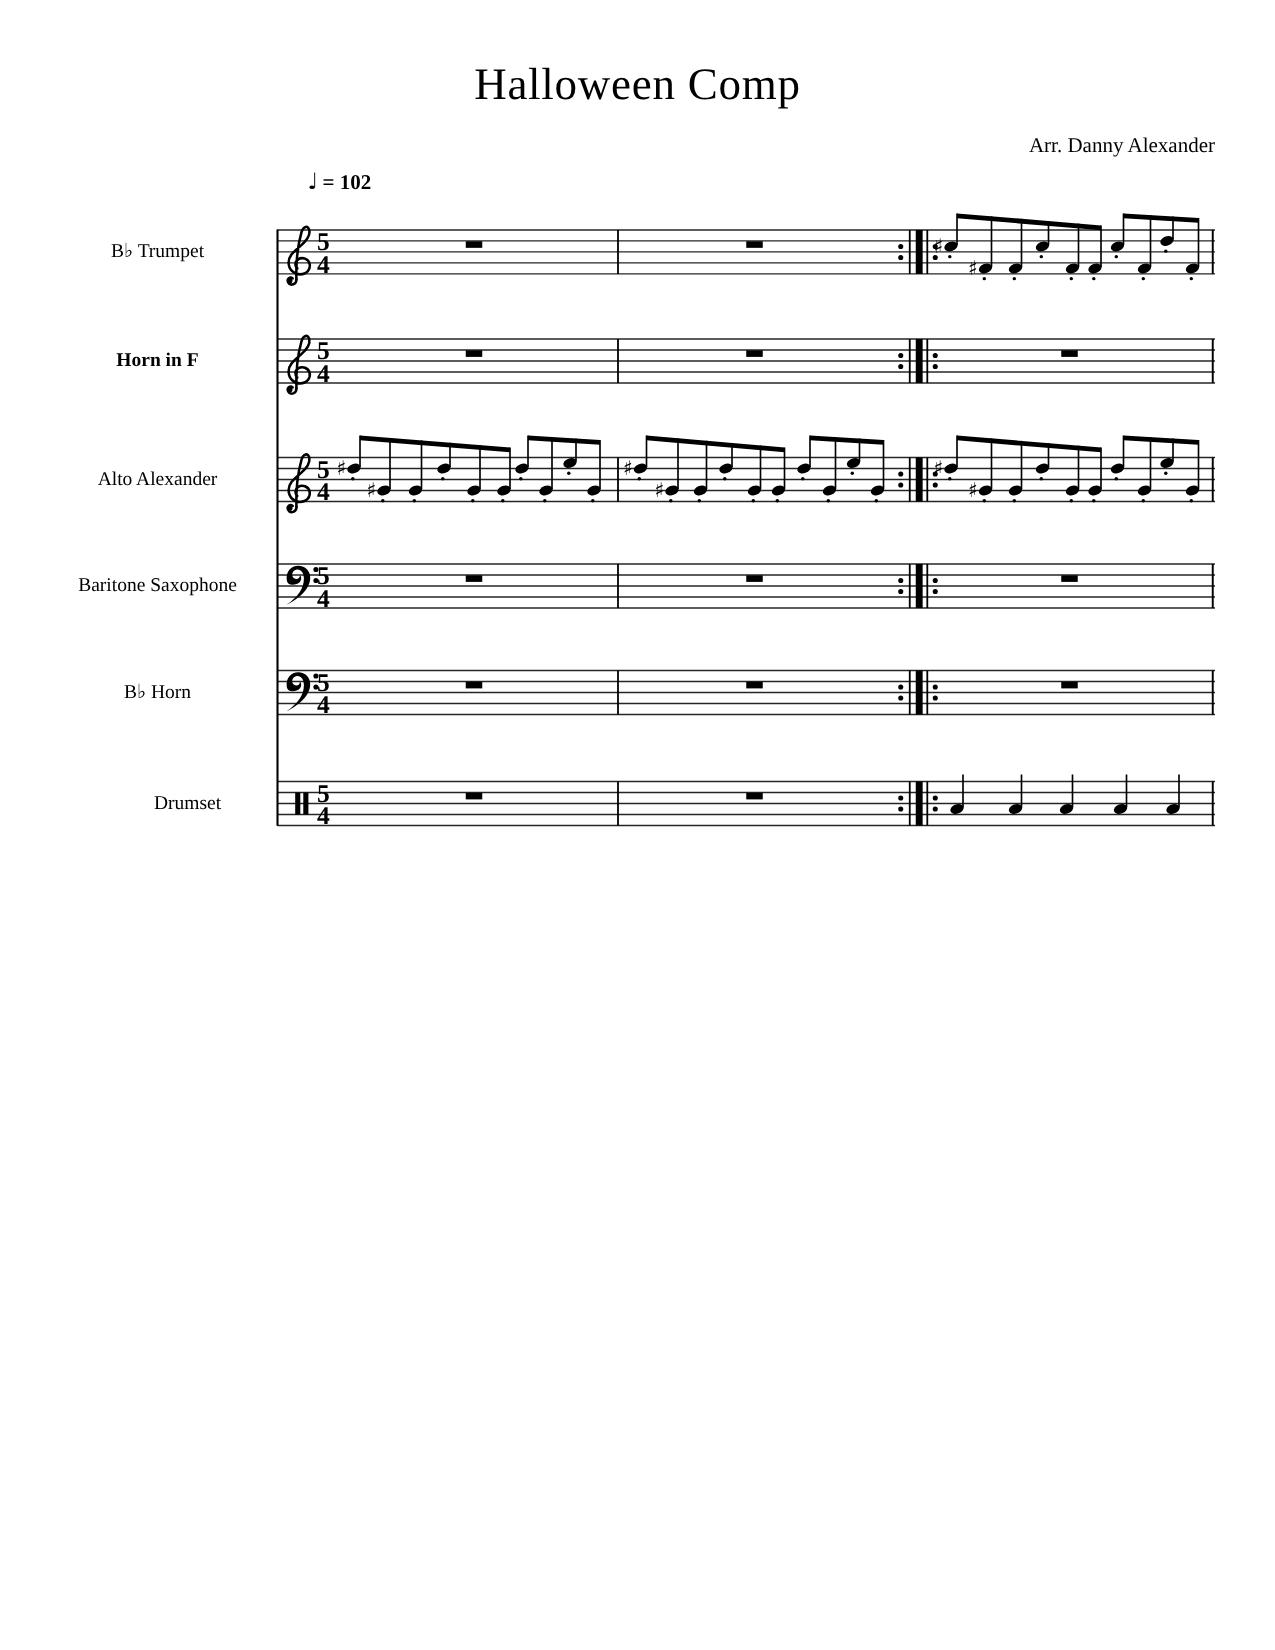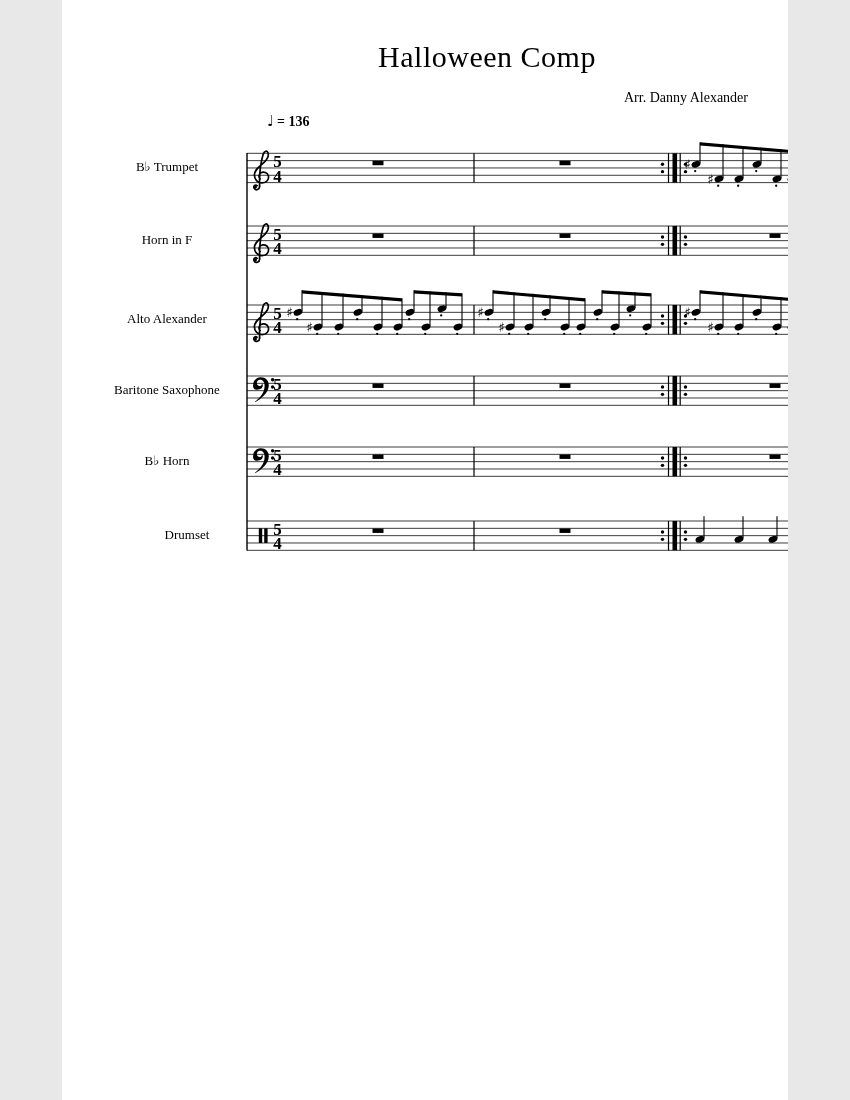--- a/index.html
+++ b/index.html
@@ -1,18 +1,18 @@
 <!DOCTYPE html>
 <html><head>
 <meta charset="utf-8">
 <style>
   html,body{margin:0;padding:0;background:#e8e8e8;}
   .page{
     position:relative;
-    width:726px;height:1100px;
+    width:850px;height:1100px;
     margin:0 auto;
     background:#ffffff;
     font-family:"Liberation Serif","DejaVu Serif",serif;
     color:#000;
     overflow:hidden;
   }
   .title{
     position:absolute;top:40px;left:0;width:850px;
     text-align:center;font-size:30px;letter-spacing:.5px;
   }
@@ -30,24 +30,24 @@
     font-size:13px;white-space:nowrap;
   }
   svg.score{position:absolute;left:0;top:0;}
 </style>
 <title>Halloween Comp</title></head>
 <body>
 
 <div class="page">
   <div class="title">Halloween Comp</div>
   <div class="credit">Arr. Danny Alexander</div>
-  <div class="tempo"><span class="glyph">♩</span><span>= 136</span></div>
+  <div class="tempo"><span class="glyph">♩</span><span>= 102</span></div>
   <div id="labels">
       <div class="inst-label" style="top: 158.96px;">B♭ Trumpet</div>
-      <div class="inst-label" style="top: 231.66px;">Horn in F</div>
+      <div class="inst-label" style="top: 231.66px; font-weight: bold;">Horn in F</div>
       <div class="inst-label" style="top: 310.66px;">Alto Alexander</div>
       <div class="inst-label" style="top: 381.66px;">Baritone Saxophone</div>
       <div class="inst-label" style="top: 452.66px;">B♭ Horn</div>
       <div class="inst-label" style="top: 526.66px; padding-left: 20px;">Drumset</div>
     </div>
   <svg id="scoreSvg" class="score" width="850" height="1100" viewBox="0 0 850 1100">
       <line x1="185" y1="153" x2="185" y2="550.5" stroke="#000000" stroke-width="1.4"></line>
       <g>
         <line x1="185" y1="153.3" x2="810" y2="153.3" stroke="#000000" stroke-width="0.9" opacity="0.85"></line>
         <line x1="185" y1="160.63000000000002" x2="810" y2="160.63000000000002" stroke="#000000" stroke-width="0.9" opacity="0.85"></line>

